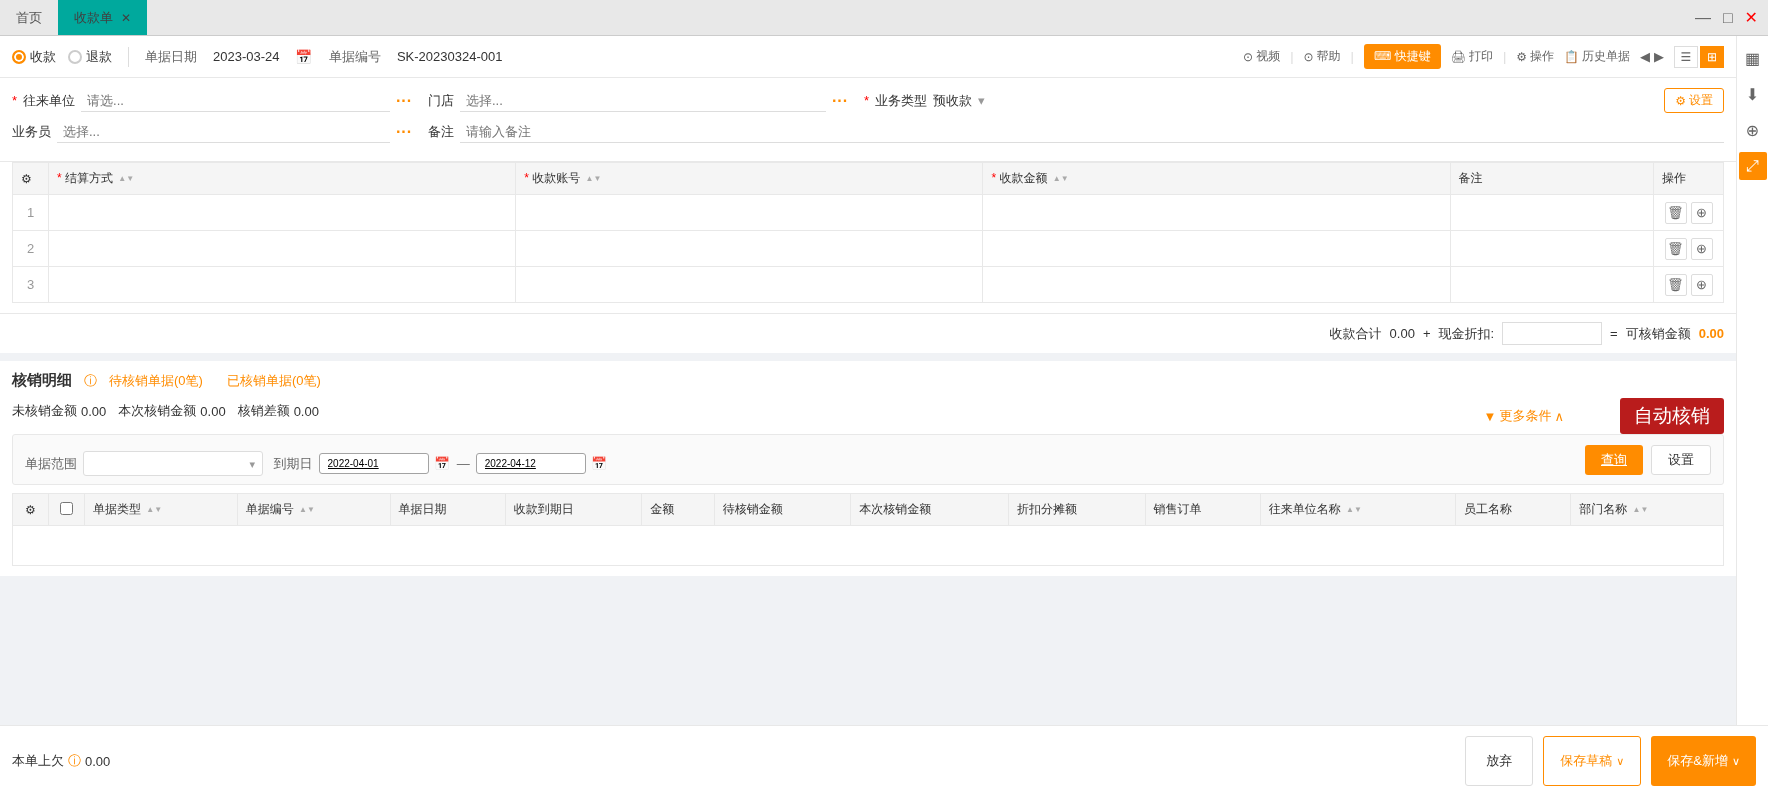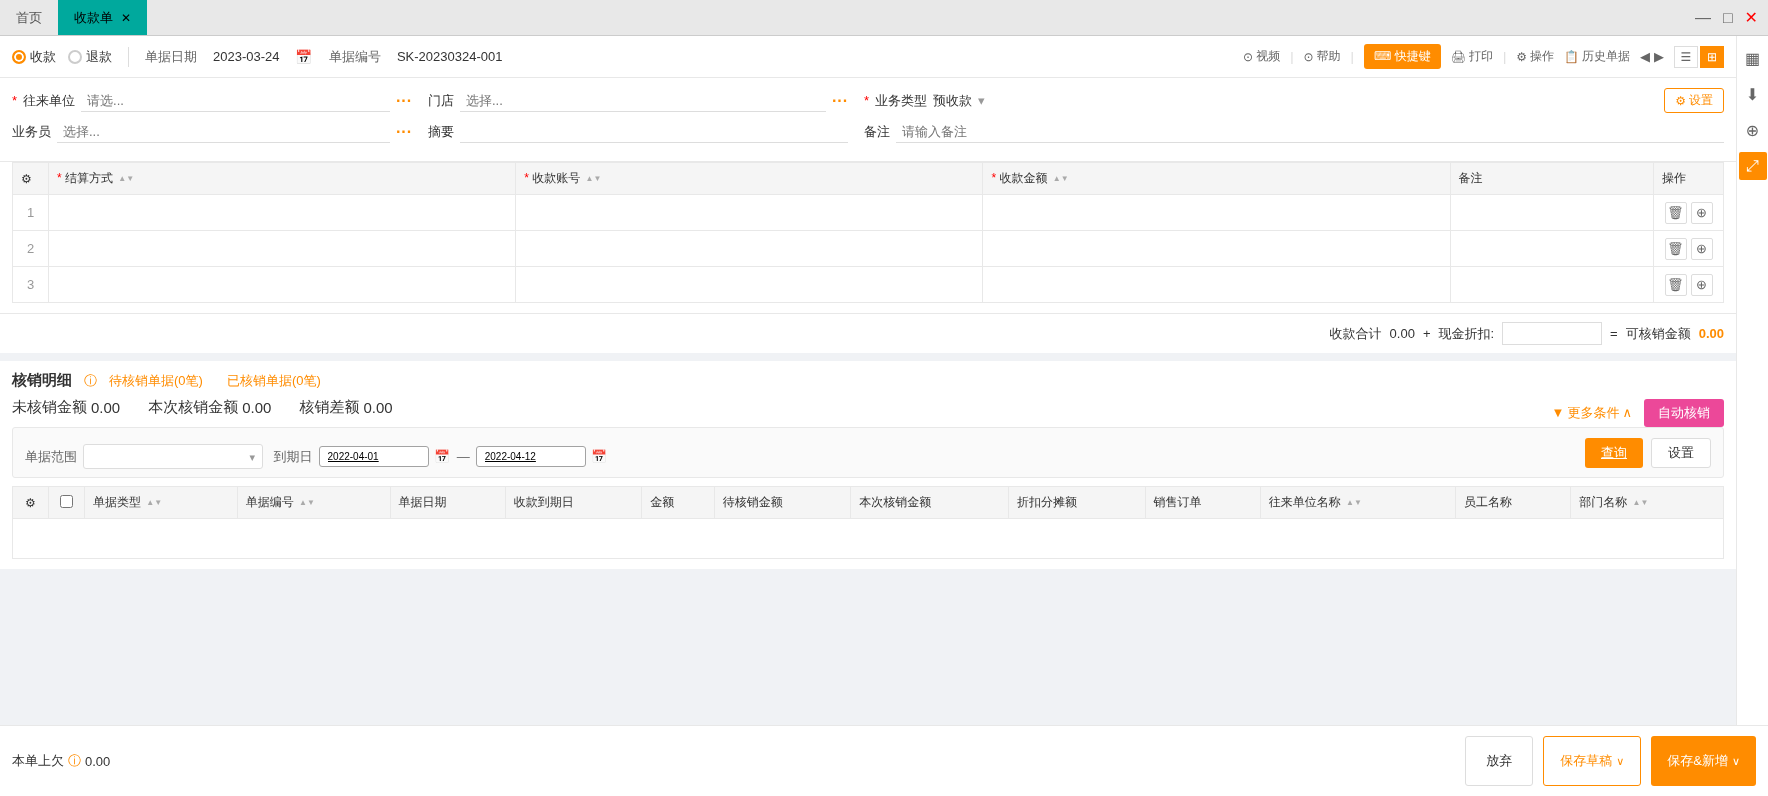--- a/index.html
+++ b/index.html
@@ -2,21 +2,21 @@
 <html><head>
   <meta charset="utf-8">
   <style>
     * { box-sizing: border-box; margin: 0; padding: 0; }
     body { font-family: "Microsoft YaHei", Arial, sans-serif; font-size: 13px; background: #f0f2f5; color: #333; overflow: hidden; }
     
     
     .tab-bar { display: flex; align-items: center; background: #e8e8e8; height: 36px; border-bottom: 1px solid #ccc; }
     .tab-item { padding: 0 16px; height: 100%; display: flex; align-items: center; cursor: pointer; font-size: 13px; color: #555; }
     .tab-item.home { background: #e8e8e8; }
-    .tab-item.active { background: #00a99d; color: #000000; }
+    .tab-item.active { background: #00a99d; color: #404040; }
     .tab-close { margin-left: 8px; font-size: 12px; cursor: pointer; }
     .win-controls { margin-left: auto; display: flex; align-items: center; gap: 12px; padding-right: 10px; color: #666; font-size: 16px; cursor: pointer; }
 
     
     .toolbar { display: flex; align-items: center; padding: 8px 12px; border-bottom: 1px solid #e8e8e8; gap: 16px; background: #fff; }
     .radio-group { display: flex; gap: 12px; align-items: center; }
     .radio-item { display: flex; align-items: center; gap: 4px; cursor: pointer; }
     .radio-dot { width: 14px; height: 14px; border-radius: 50%; border: 2px solid #ccc; display: inline-block; }
     .radio-dot.active { border-color: #ff8c00; background: #ff8c00; box-shadow: inset 0 0 0 2px #fff; }
     .toolbar-divider { width: 1px; height: 20px; background: #ddd; }
@@ -59,23 +59,23 @@
     .summary-row { display: flex; align-items: center; justify-content: flex-end; padding: 8px 12px; background: #fff; border-top: 1px solid #e8e8e8; gap: 8px; font-size: 13px; }
     .summary-orange { color: #ff8c00; font-weight: bold; }
     .summary-input { border: 1px solid #ddd; padding: 3px 8px; width: 100px; text-align: right; outline: none; font-size: 13px; }
 
     
     .recon-section { margin-top: 8px; background: #fff; padding: 10px 12px; }
     .recon-header { display: flex; align-items: center; gap: 12px; margin-bottom: 8px; }
     .recon-title { font-size: 15px; font-weight: bold; color: #333; }
     .recon-info-icon { color: #ff8c00; cursor: pointer; }
     .recon-tab { color: #ff8c00; cursor: pointer; font-size: 13px; }
-    .recon-stats { display: flex; align-items: center; gap: 28px; margin-bottom: 10px; font-size: 15px; }
+    .recon-stats { display: flex; align-items: center; gap: 12px; margin-bottom: 10px; font-size: 13px; }
     .recon-stat { display: flex; align-items: center; gap: 4px; }
-    .auto-recon-btn { background: #ec4899; color: #fff; border: none; padding: 5px 14px; border-radius: 3px; cursor: pointer; font-size: 13px; }
+    .auto-recon-btn { background: #b91c1c; color: #fff; border: none; padding: 5px 14px; border-radius: 3px; cursor: pointer; font-size: 19px; margin-left: 44px; }
     .more-conditions { color: #ff8c00; cursor: pointer; font-size: 13px; display: flex; align-items: center; gap: 3px; }
 
     
     .filter-row { display: flex; align-items: center; padding: 8px 0; gap: 16px; border: 1px solid #e8e8e8; border-radius: 3px; padding: 8px 12px; margin-bottom: 8px; background: #fafafa; }
     .filter-field { display: flex; align-items: center; gap: 6px; margin-top: 8px; }
     .filter-field label { white-space: nowrap; color: #666; }
     .filter-select { border: 1px solid #ddd; padding: 4px 8px; border-radius: 3px; background: #fff; font-size: 13px; min-width: 180px; }
     .date-range { display: flex; align-items: center; gap: 6px; }
     .date-input { border: 1px solid #a3a3a3; padding: 4px 8px; border-radius: 3px; font-size: 10px; width: 110px; text-decoration: underline; }
     .date-dash { color: #666; }
@@ -222,24 +222,20 @@
         <button class="settings-btn">
           <span>⚙</span>
           <span>设置</span>
         </button>
       </div>
       <div class="form-row">
         <div class="form-field" style="max-width:400px;">
           <label>业务员</label>
           <input class="form-input" type="text" placeholder="选择..." style="">
           <span class="more-btn">···</span>
-        </div>
-        <div class="form-field" style="max-width:420px;">
-          <label>摘要</label>
-          <input class="form-input" type="text" style="">
         </div>
         <div class="form-field">
           <label>备注</label>
           <input class="form-input" type="text" placeholder="请输入备注" style="">
         </div>
       </div>
     </div>
 
     <div class="table-section">
       <table class="data-table">

